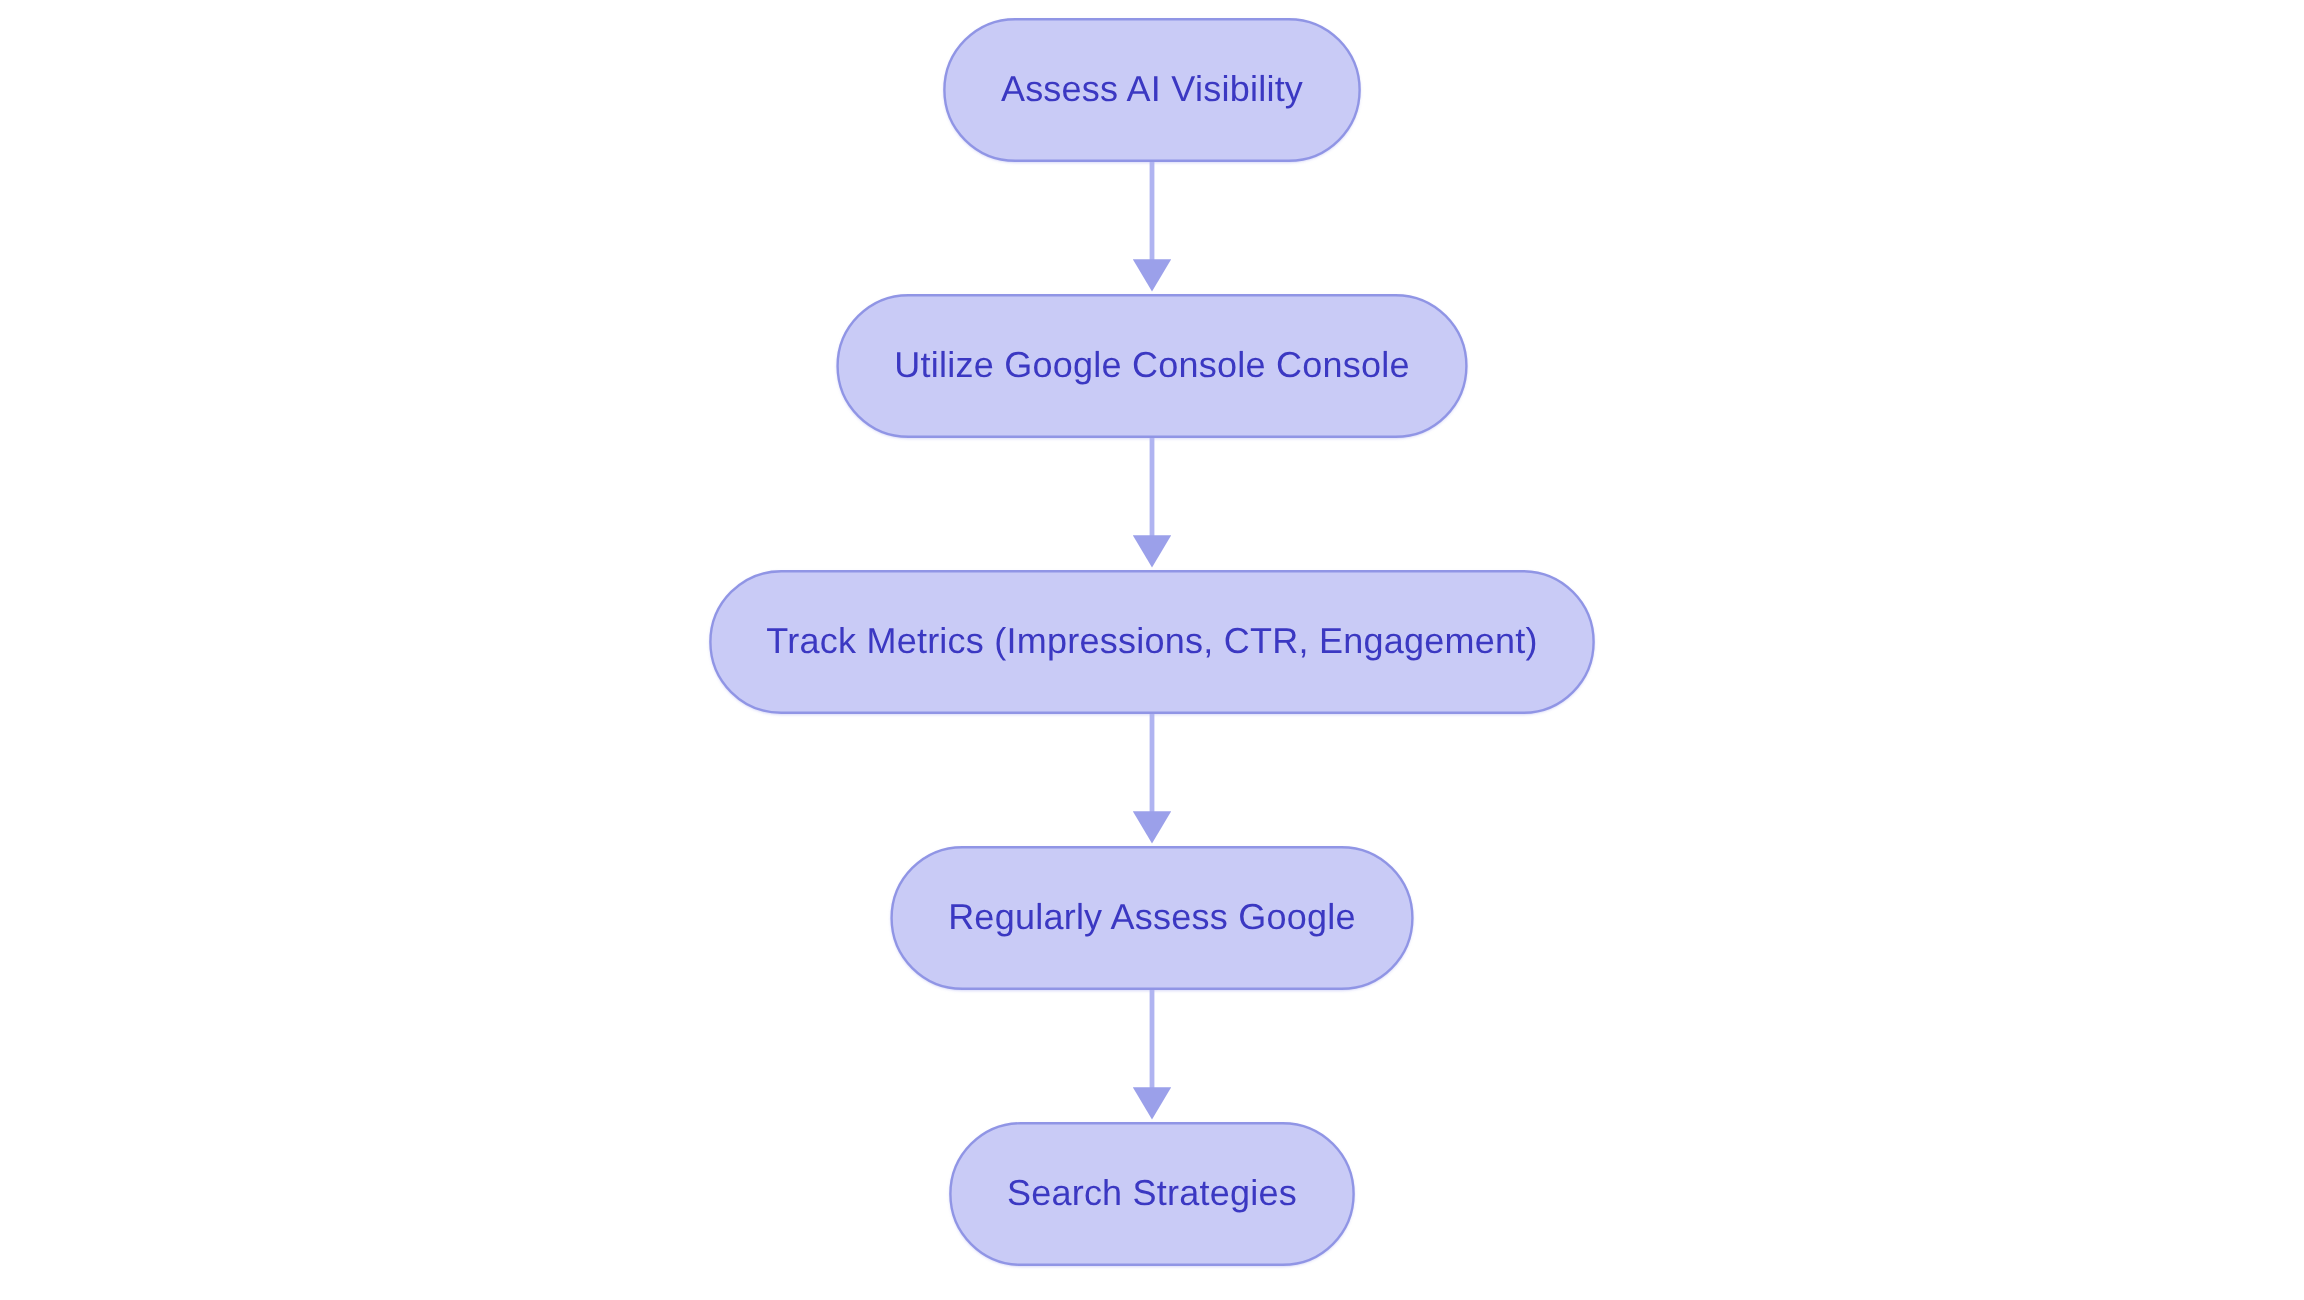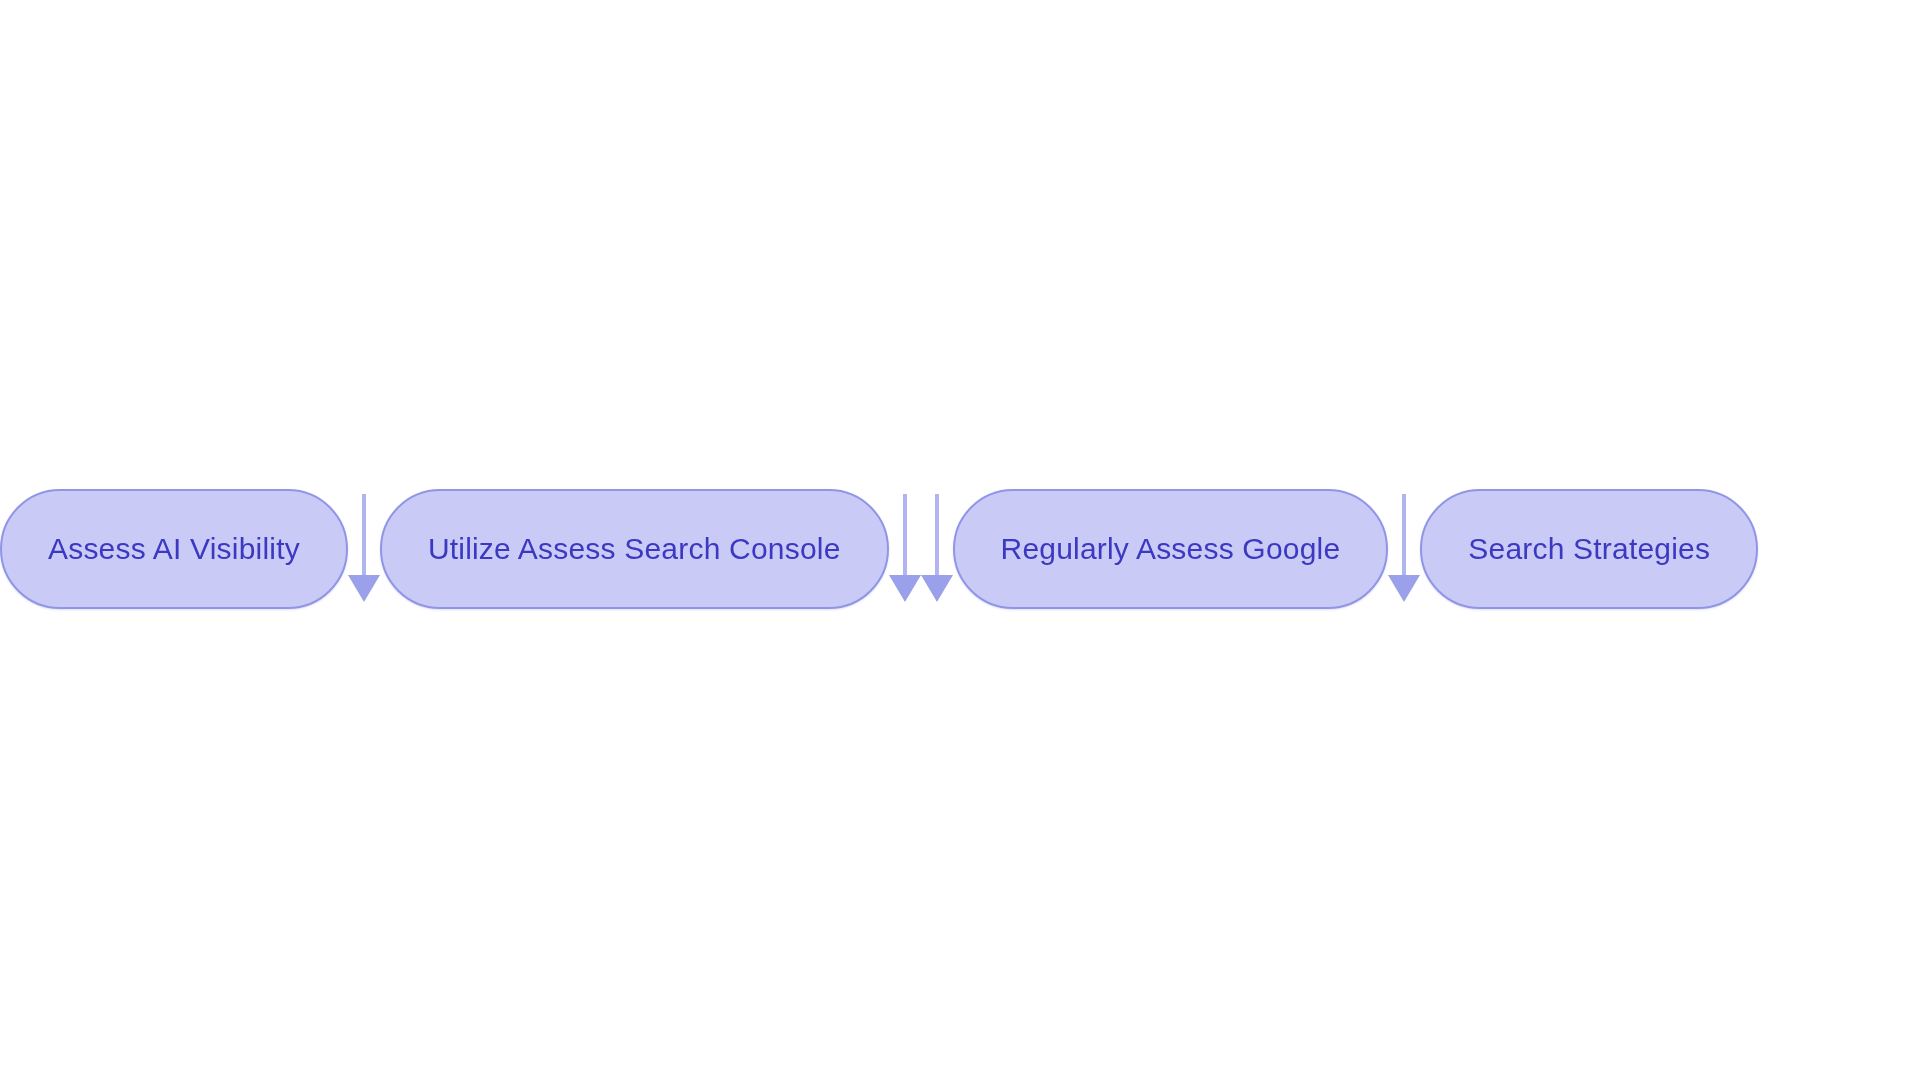--- a/index.html
+++ b/index.html
@@ -16,21 +16,21 @@
     height: 1083px;
     background: var(--background);
     overflow: hidden;
     font-family: "Liberation Sans", "DejaVu Sans", sans-serif;
   }
   .canvas {
     position: relative;
     width: 1920px;
     height: 1083px;
     display: flex;
-    flex-direction: row;
+    flex-direction: column;
     align-items: center;
     padding-top: 15px;
   }
   .node {
     height: 120px;
     min-height: 120px;
     border-radius: 60px;
     background: var(--node-fill);
     border: 2px solid var(--node-border);
     display: flex;
@@ -76,28 +76,31 @@
   <div class="node">
     <span class="node-label">Assess AI Visibility</span>
   </div>
 
   <div class="arrow">
     <div class="arrow-line"></div>
     <div class="arrow-head"></div>
   </div>
 
   <div class="node">
-    <span class="node-label">Utilize Assess Search Console</span>
+    <span class="node-label">Utilize Google Console Console</span>
   </div>
 
   <div class="arrow">
     <div class="arrow-line"></div>
     <div class="arrow-head"></div>
   </div>
 
+  <div class="node">
+    <span class="node-label">Track Metrics (Impressions, CTR, Engagement)</span>
+  </div>
 
   <div class="arrow">
     <div class="arrow-line"></div>
     <div class="arrow-head"></div>
   </div>
 
   <div class="node">
     <span class="node-label">Regularly Assess Google</span>
   </div>
 

